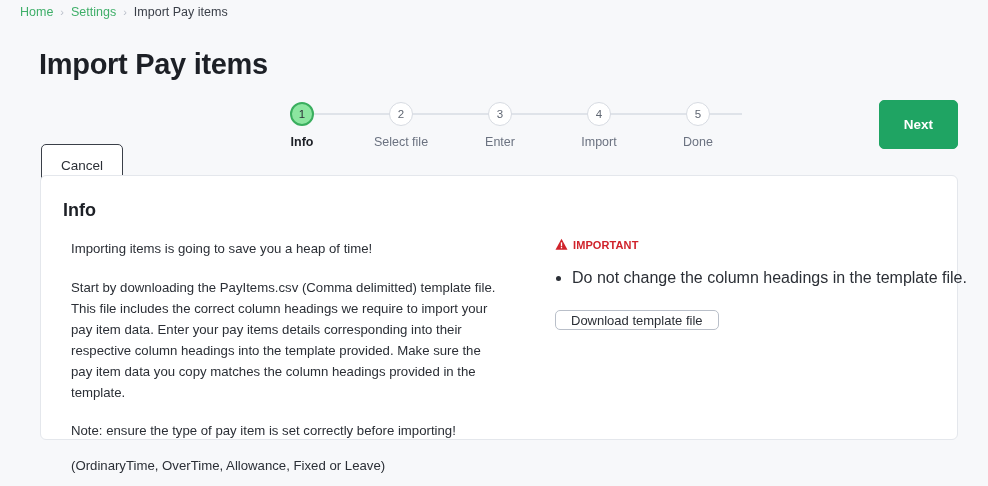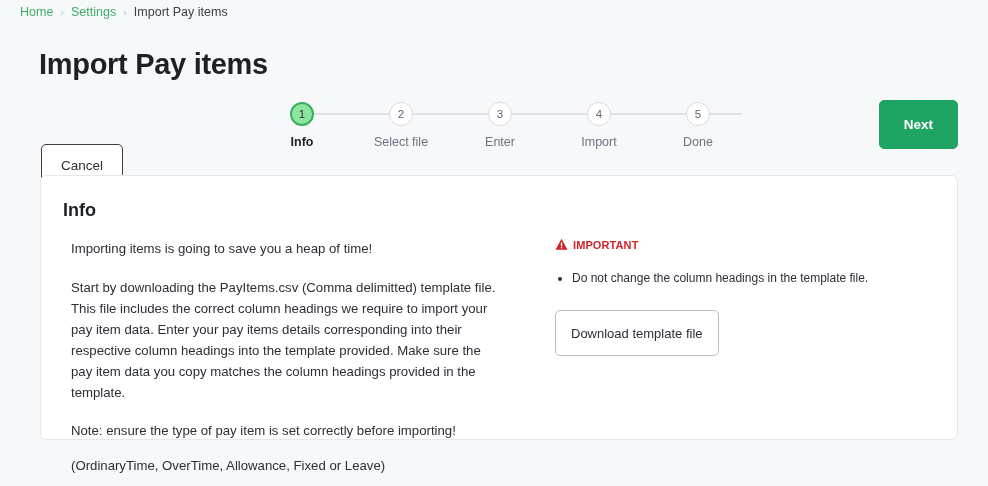--- a/index.html
+++ b/index.html
@@ -220,27 +220,27 @@
     width: 13px;
     height: 13px;
     flex: none;
   }
   .bullets {
     margin: 17px 0 0 0;
     padding-left: 17px;
     list-style: disc;
   }
   .bullets li {
-    font-size: 12px;
+    font-size: 16px;
     line-height: 20px;
     color: #2b2f36;
   }
   .btn-download {
     margin-top: 22px;
-    height: 46px;
+    height: 20px;
     padding: 0 15px;
     background: #ffffff;
     border: 1px solid #b9bfc9;
     border-radius: 5px;
     font-family: "Liberation Sans", sans-serif;
     font-size: 13px;
     color: #2b2f36;
     cursor: pointer;
   }
 </style>

